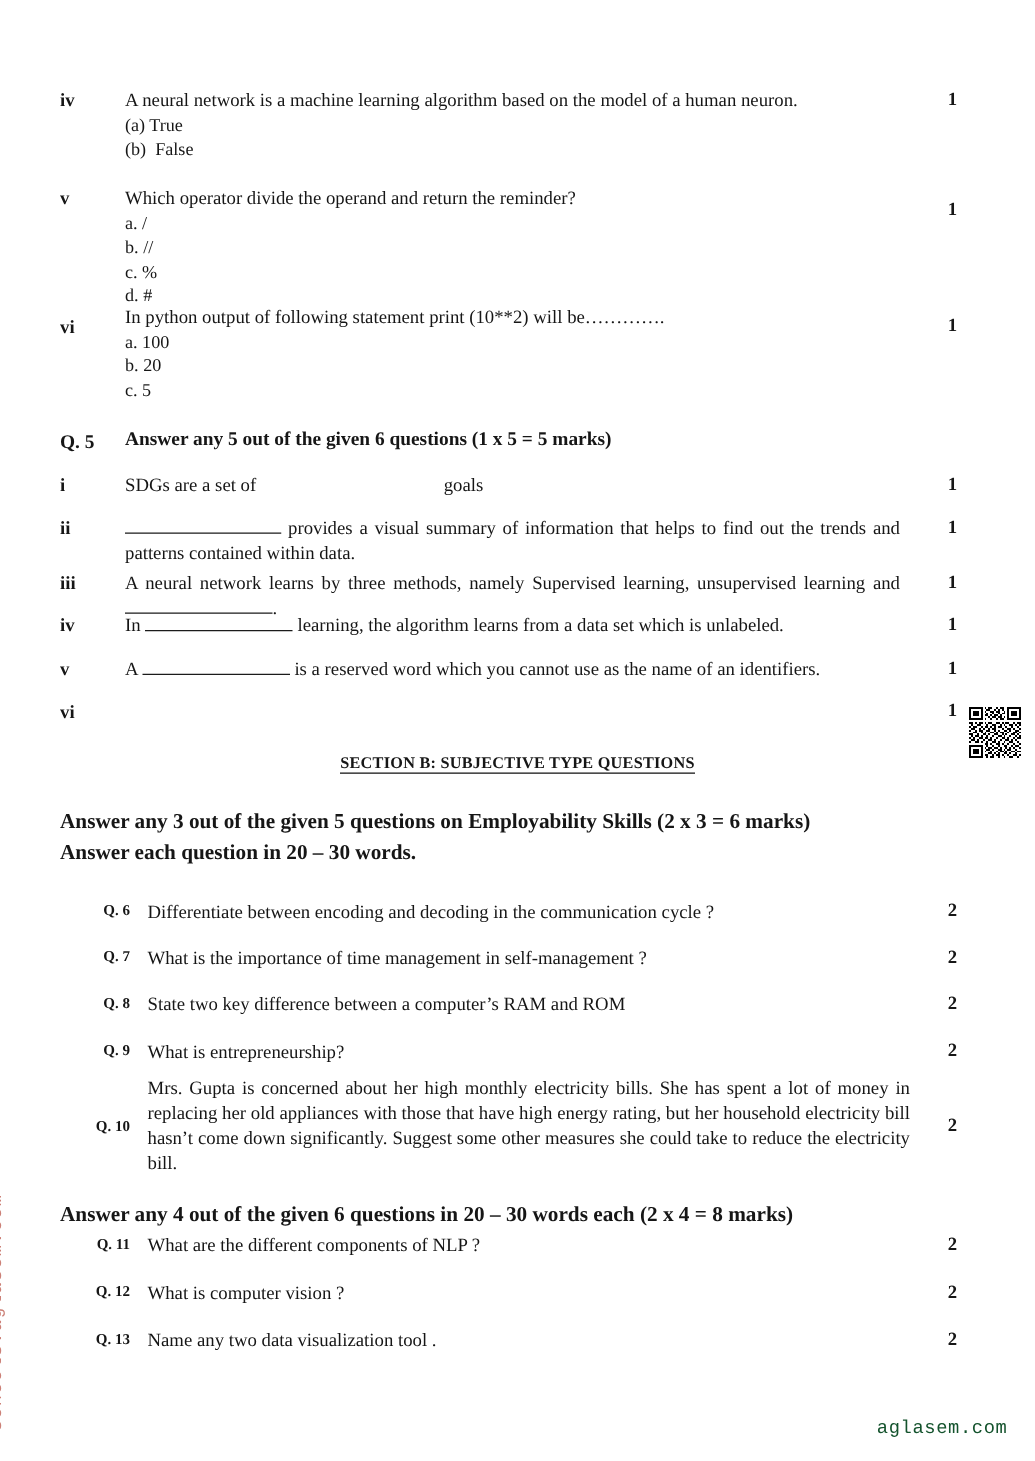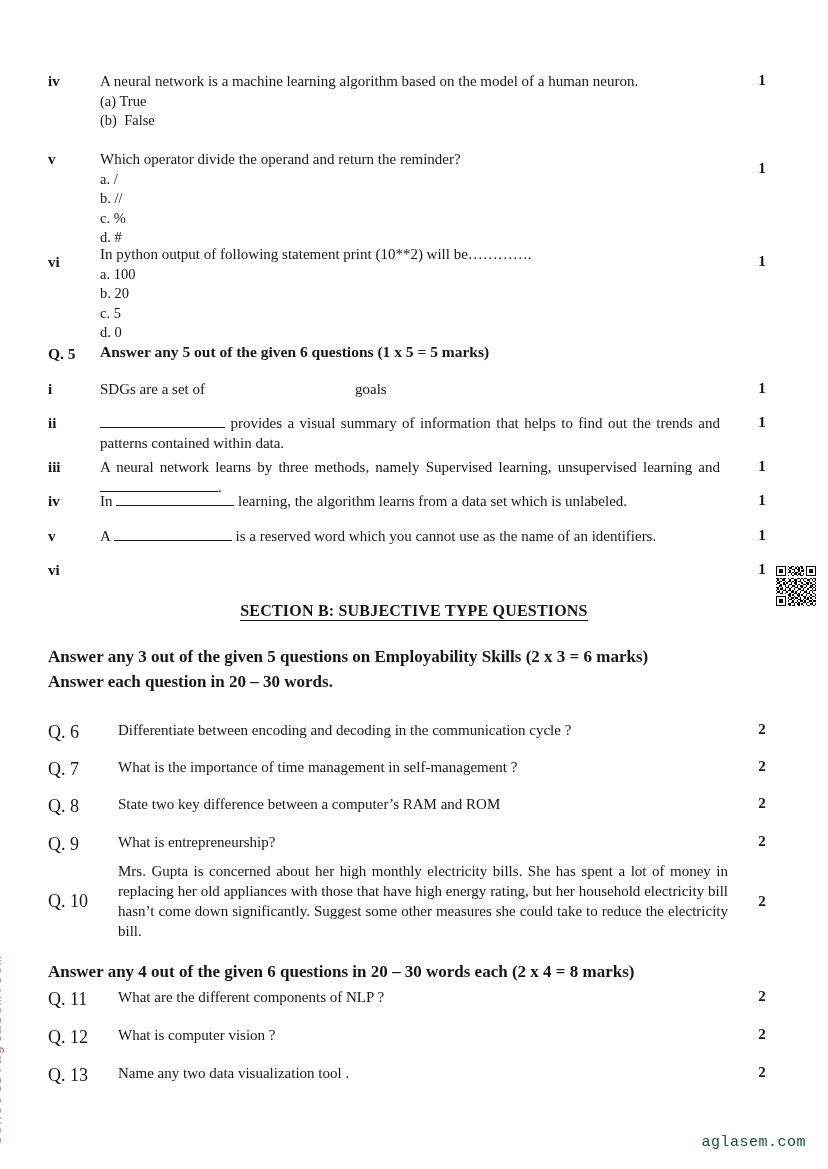--- a/index.html
+++ b/index.html
@@ -32,22 +32,23 @@
     width: 52px;
     flex: 0 0 52px;
     text-align: left;
     font-weight: bold;
     font-size: 15px;
     line-height: 1.25;
   }
   .qlabel-col {
     width: 56px;
     flex: 0 0 56px;
-    font-weight: normal;
-    font-size: 18px;
+    text-align: right;
+    font-weight: bold;
+    font-size: 12px;
     line-height: 1.3;
     padding-right: 6px;
   }
   .body-col {
     flex: 1 1 auto;
     font-size: 15px;
     line-height: 1.33;
   }
   .marks-col {
     width: 40px;
@@ -75,21 +76,21 @@
   }
   .gap-wide {
     display: inline-block;
   }
 
   .center-head {
     position: absolute;
     width: 100%;
     text-align: center;
     font-weight: bold;
-    font-size: 16px;
+    font-size: 13px;
     letter-spacing: 0.2px;
   }
   .center-head span {
     border-bottom: 1.6px solid #111;
     padding-bottom: 1px;
   }
 
   .instr {
     position: absolute;
     font-weight: bold;
@@ -158,21 +159,20 @@
     <div class="marks-col" style="margin-top:10px;">1</div>
   </div>
 
   <div class="qrow" style="left:48px; top:245px; width:734px;">
     <div class="num-col" style="margin-top:8px;">vi</div>
     <div class="body-col">
       <div>In python output of following statement print (10**2) will be………….</div>
       <div class="opt">a. 100</div>
       <div class="opt">b. 20</div>
       <div class="opt">c. 5</div>
-      <div class="opt">d. 0</div>
     </div>
     <div class="marks-col" style="margin-top:8px;">1</div>
   </div>
 
   <div class="qrow" style="left:48px; top:342px; width:734px;">
     <div class="num-col" style="font-size:15.5px; margin-top:2px;">Q. 5</div>
     <div class="body-col" style="font-weight:bold; font-size:15.5px;">Answer any 5 out of the given 6 questions (1 x 5 = 5 marks)</div>
     <div class="marks-col"></div>
   </div>
 

